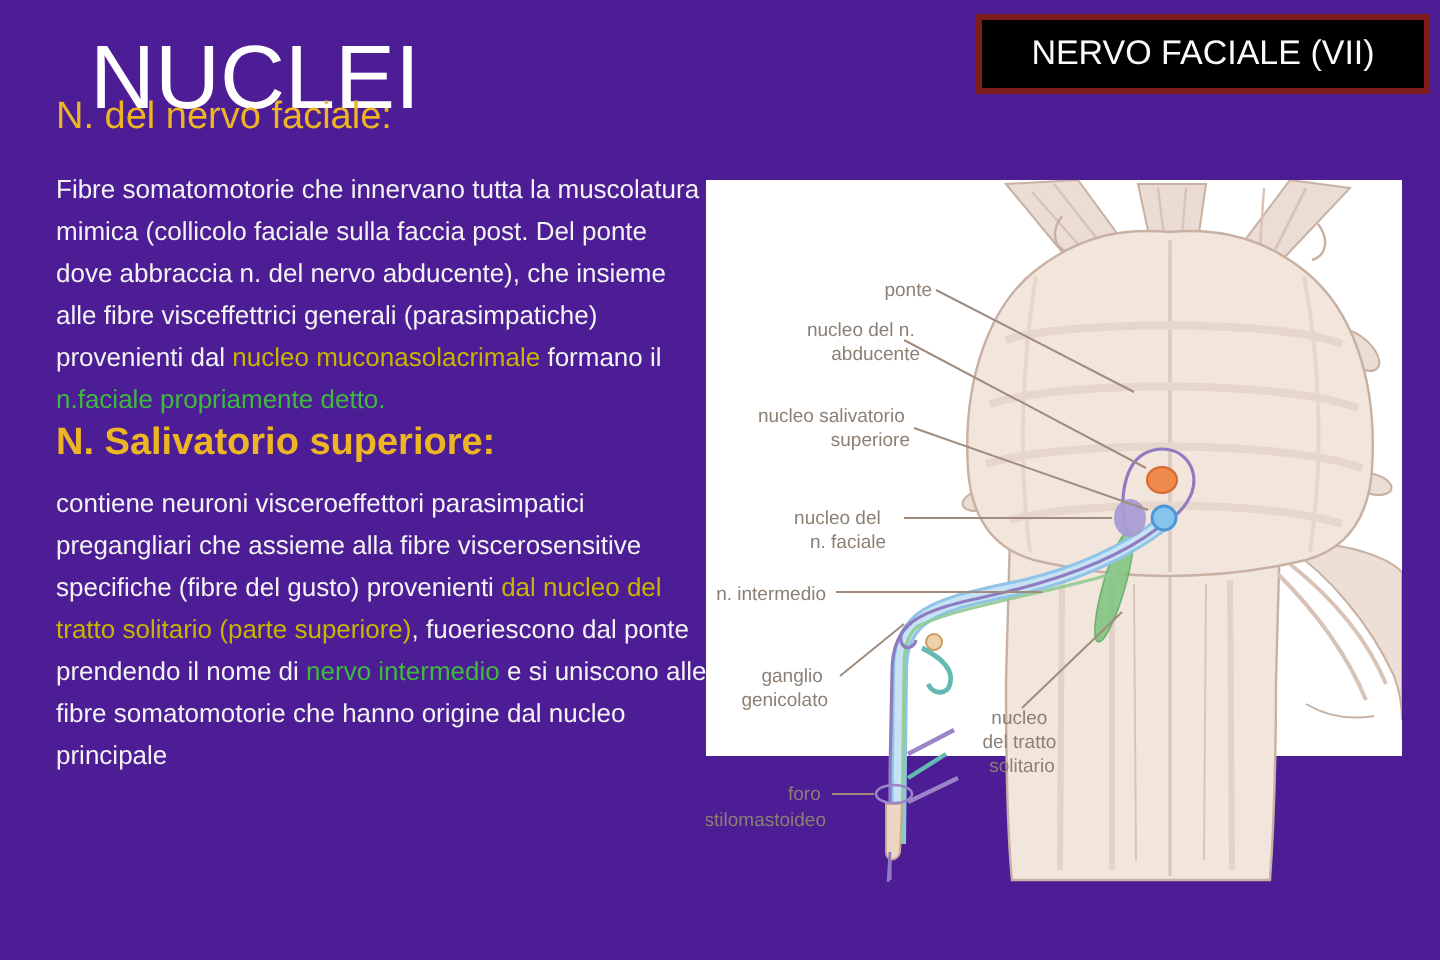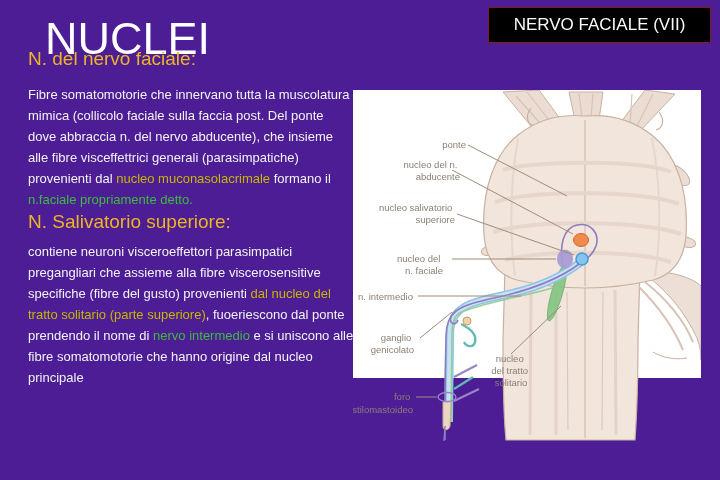--- a/index.html
+++ b/index.html
@@ -1,25 +1,25 @@
 <!DOCTYPE html>
 <html><head>
 <meta charset="utf-8">
 <style>
   html,body{margin:0;padding:0;background:#000;}
   #slide{position:relative;width:720px;height:480px;background:#4c1d95;overflow:hidden;
          font-family:"Liberation Sans",sans-serif;}
   .title{position:absolute;left:45px;top:16px;font-size:45px;line-height:46px;
          color:#fff;letter-spacing:0px;}
   .badge{position:absolute;left:488px;top:7px;width:221px;height:34px;
-         border:1px solid #7f1d1d;background:#000;color:#fafafa;font-size:17px;
+         border:3px solid #7f1d1d;background:#000;color:#fafafa;font-size:17px;
          display:flex;align-items:center;justify-content:center;white-space:nowrap;}
   .content{position:absolute;left:28px;top:48px;width:326px;}
   .sect-heading{color:#EDB424;font-size:19px;line-height:22px;font-weight:normal;margin:0 0 14px 0;}
-  .sect-heading.second{margin:1px 0 8px 0;}
+  .sect-heading.second{margin:1px 0 8px 0;font-weight:bold;}
   .body-par{color:#F3F3F3;font-size:13px;line-height:21px;margin:0;}
   .c-white{color:#F3F3F3;}
   .c-yellow{color:#C9B501;}
   .c-green{color:#3EBB3E;}
   .figure{position:absolute;left:353px;top:90px;width:348px;height:288px;background:#fff;}
   .figure svg{display:block;}
   .fig-label{font-family:"Liberation Sans",sans-serif;font-size:9.5px;fill:#8C7F73;}
 </style>
 </head>
 <body>

